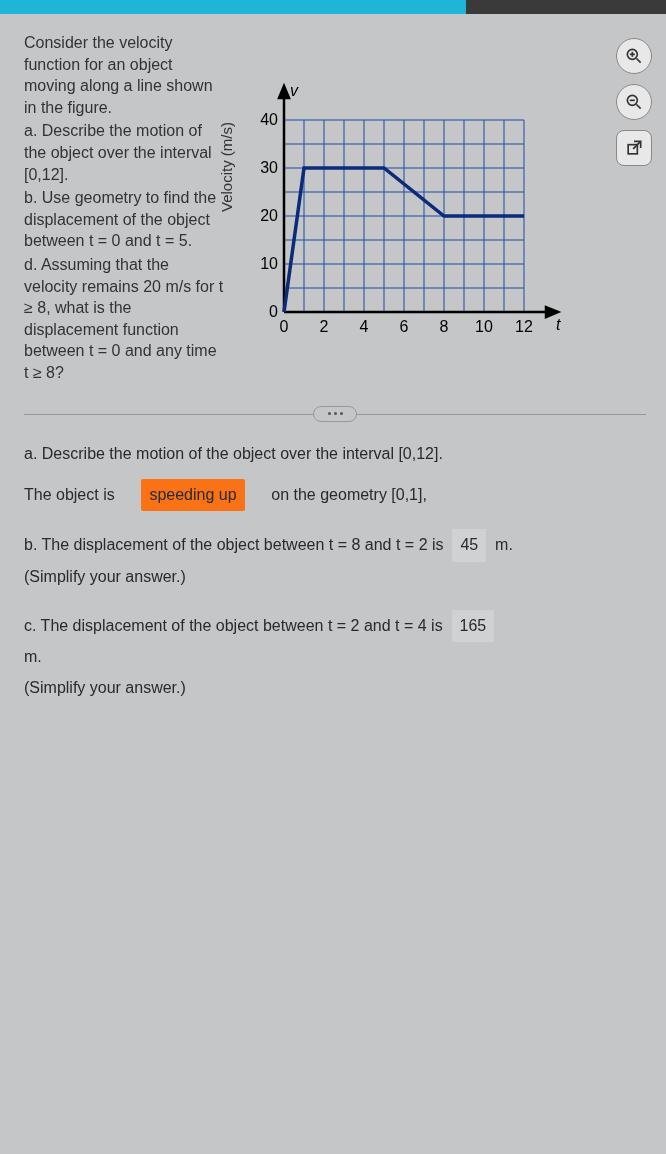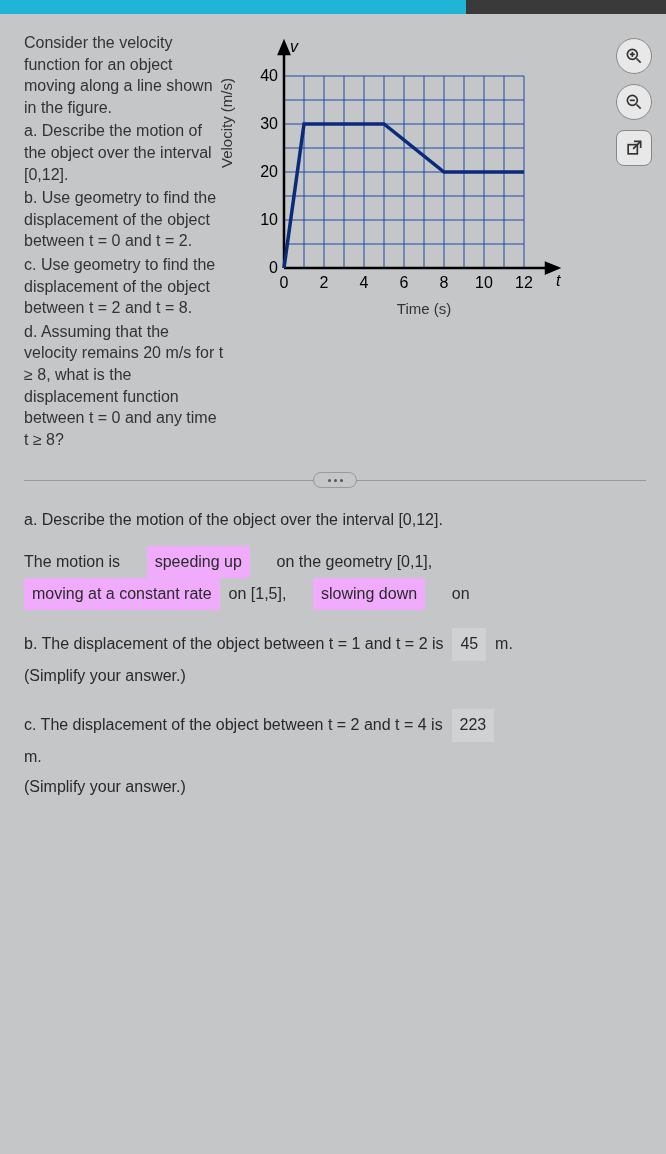--- a/index.html
+++ b/index.html
@@ -15,21 +15,21 @@
   .topbar {
     height: 14px;
     background: linear-gradient(to right, #1fb5d6 0%, #1fb5d6 70%, #3a3a3a 70%, #3a3a3a 100%);
   }
   .page {
     padding: 18px 20px 20px 24px;
     position: relative;
   }
   .top-row {
     display: flex;
-    align-items: flex-start;
+    align-items: center;
   }
   .question-text {
     width: 200px;
     font-size: 16px;
     line-height: 1.35;
     color: #333;
   }
   .question-text p { margin-bottom: 2px; }
   .chart-area {
     position: relative;
@@ -94,21 +94,21 @@
     align-items: center;
     justify-content: center;
     gap: 3px;
     cursor: pointer;
   }
   .dots-pill span { width:3px; height:3px; background:#555; border-radius:50%; }
   .answers { font-size: 16px; line-height: 1.9; color: #2a2a2a; }
   .answers .sec { margin-bottom: 18px; }
   .dd {
     display: inline-block;
-    background: #f0abfc;
+    background: #f97316;
     padding: 1px 8px;
     border-radius: 2px;
     cursor: pointer;
   }
   .ansbox {
     display: inline-block;
     background: #d0d1d3;
     padding: 1px 8px;
     min-width: 28px;
     cursor: text;
@@ -152,22 +152,21 @@
           <polyline points="12,4 20,4 20,12"></polyline>
           <line x1="20" y1="4" x2="11" y2="13"></line>
         </svg>
     </div>
   </div>
 
   <div class="top-row">
     <div class="question-text">
       <p>Consider the velocity function for an object moving along a line shown in the figure.</p>
       <p>a. Describe the motion of the object over the interval [0,12].</p>
-      <p>b. Use geometry to find the displacement of the object between t = 0 and t = 2.</p>
-      <p>c. Use geometry to find the displacement of the object between t = 2 and t = 8.</p>
+      <p>b. Use geometry to find the displacement of the object between t = 0 and t = 5.</p>
       <p>d. Assuming that the velocity remains 20 m/s for t ≥ 8, what is the displacement function between t = 0 and any time t ≥ 8?</p>
     </div>
 
     <div class="chart-area">
       <div class="ylabel">Velocity (m/s)</div>
       <svg class="chart-svg" width="340" height="260" viewBox="0 0 340 260">
 
         <g stroke="#1a4aa8" stroke-width="1">
 
           <line x1="50" y1="38" x2="50" y2="230"></line>
@@ -218,58 +217,51 @@
           <text x="90" y="250">2</text>
           <text x="130" y="250">4</text>
           <text x="170" y="250">6</text>
           <text x="210" y="250">8</text>
           <text x="250" y="250">10</text>
           <text x="290" y="250">12</text>
         </g>
 
         <polyline points="50,230 70,86 150,86 210,134 290,134" fill="none" stroke="#0a2a7a" stroke-width="3.5"></polyline>
       </svg>
-      <div class="xlabel">Time (s)</div>
     </div>
   </div>
 
   <div style="position:relative;">
     <hr class="divider-dots">
     <div class="dots-pill">
         <span></span>
         <span></span>
         <span></span>
       </div>
   </div>
 
   <div class="answers">
     <div class="sec">
       <div>a. Describe the motion of the object over the interval [0,12].</div>
       <div style="margin-top:10px;">
-        <span>The motion is</span>&nbsp;&nbsp;&nbsp;&nbsp;&nbsp;
+        <span>The object is</span>&nbsp;&nbsp;&nbsp;&nbsp;&nbsp;
         <span class="dd">speeding up</span>&nbsp;&nbsp;&nbsp;&nbsp;&nbsp;
         <span>on the geometry [0,1],</span>
       </div>
-      <div>
-        <span class="dd">moving at a constant rate</span>&nbsp;
-        <span>on [1,5],</span>&nbsp;&nbsp;&nbsp;&nbsp;&nbsp;
-        <span class="dd">slowing down</span>&nbsp;&nbsp;&nbsp;&nbsp;&nbsp;
-        <span>on</span>
-      </div>
     </div>
 
     <div class="sec">
-      <span>b. The displacement of the object between t = 1 and t = 2 is</span>&nbsp;
+      <span>b. The displacement of the object between t = 8 and t = 2 is</span>&nbsp;
       <span class="ansbox">45</span>&nbsp;
       <span>m.</span>
       <div>(Simplify your answer.)</div>
     </div>
 
     <div class="sec">
       <span>c. The displacement of the object between t = 2 and t = 4 is</span>&nbsp;
-      <span class="ansbox">223</span>
+      <span class="ansbox">165</span>
       <div>m.</div>
       <div>(Simplify your answer.)</div>
     </div>
 
   </div>
 
 </div>
 
 </body></html>

